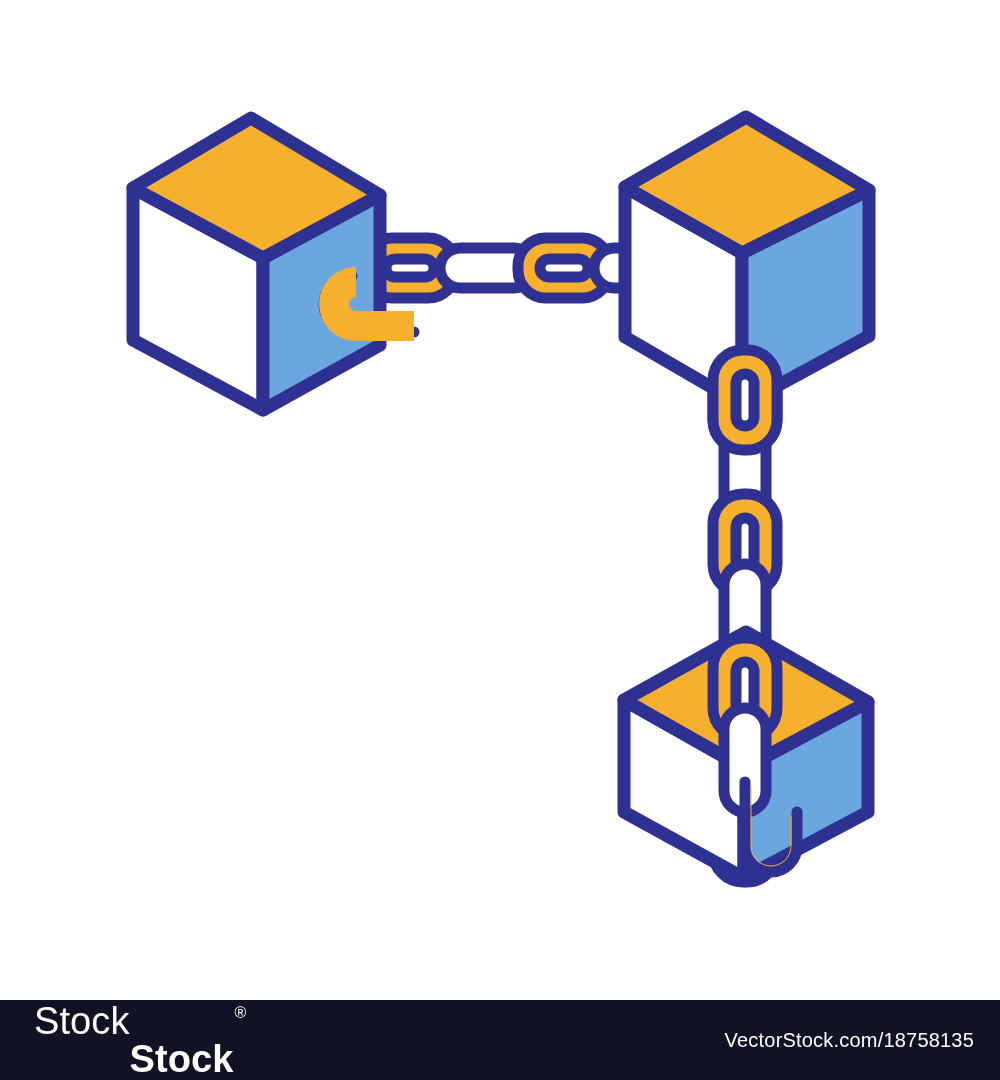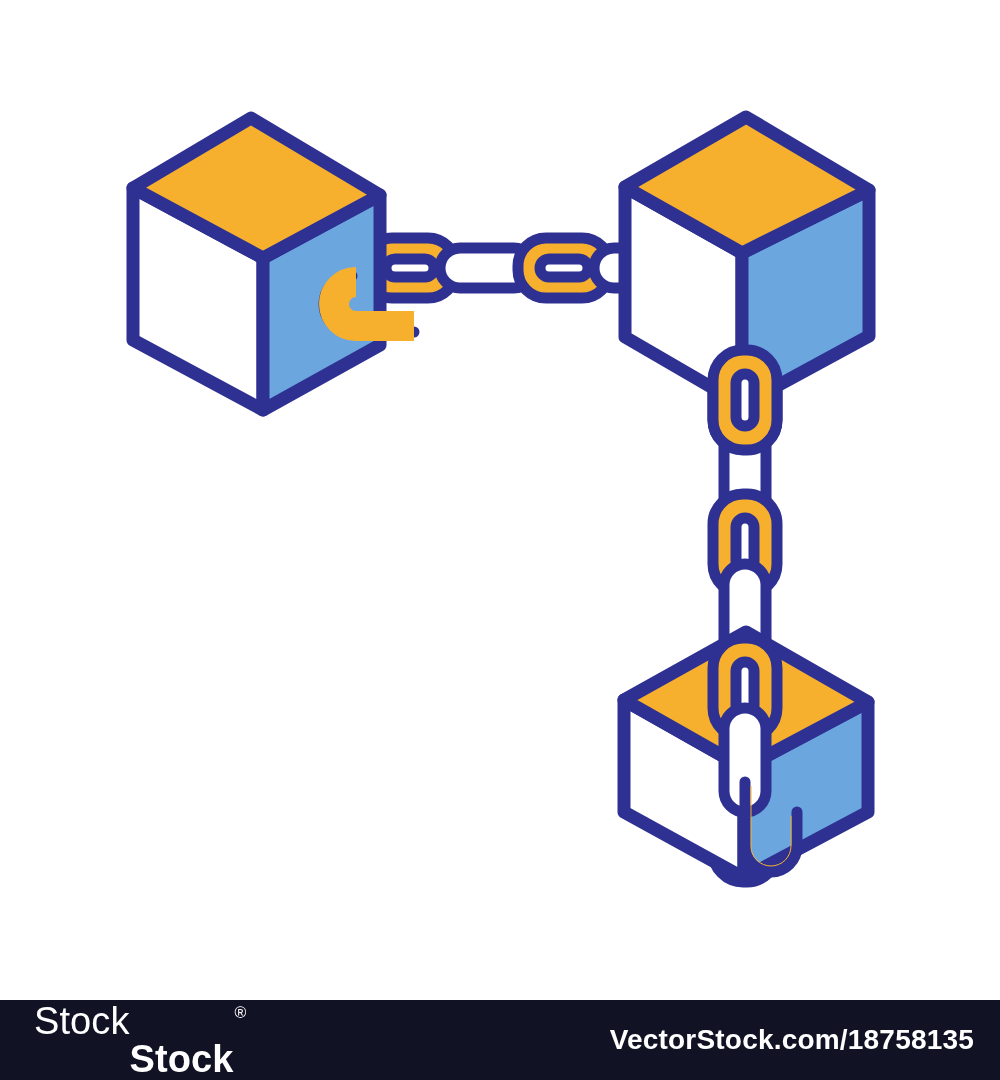--- a/index.html
+++ b/index.html
@@ -65,22 +65,22 @@
   .brand-reg {
     font-size: 16px;
     line-height: 1;
     position: relative;
     top: 3px;
     margin-left: 1px;
     font-weight: 400;
   }
   .site-url {
     color: #ffffff;
-    font-size: 28px;
-    font-weight: 700;
+    font-size: 20px;
+    font-weight: 400;
     letter-spacing: 0.2px;
     white-space: nowrap;
     text-align: center;
   }
 </style>
 </head>
 <body>
 
 <div class="stage">
 

